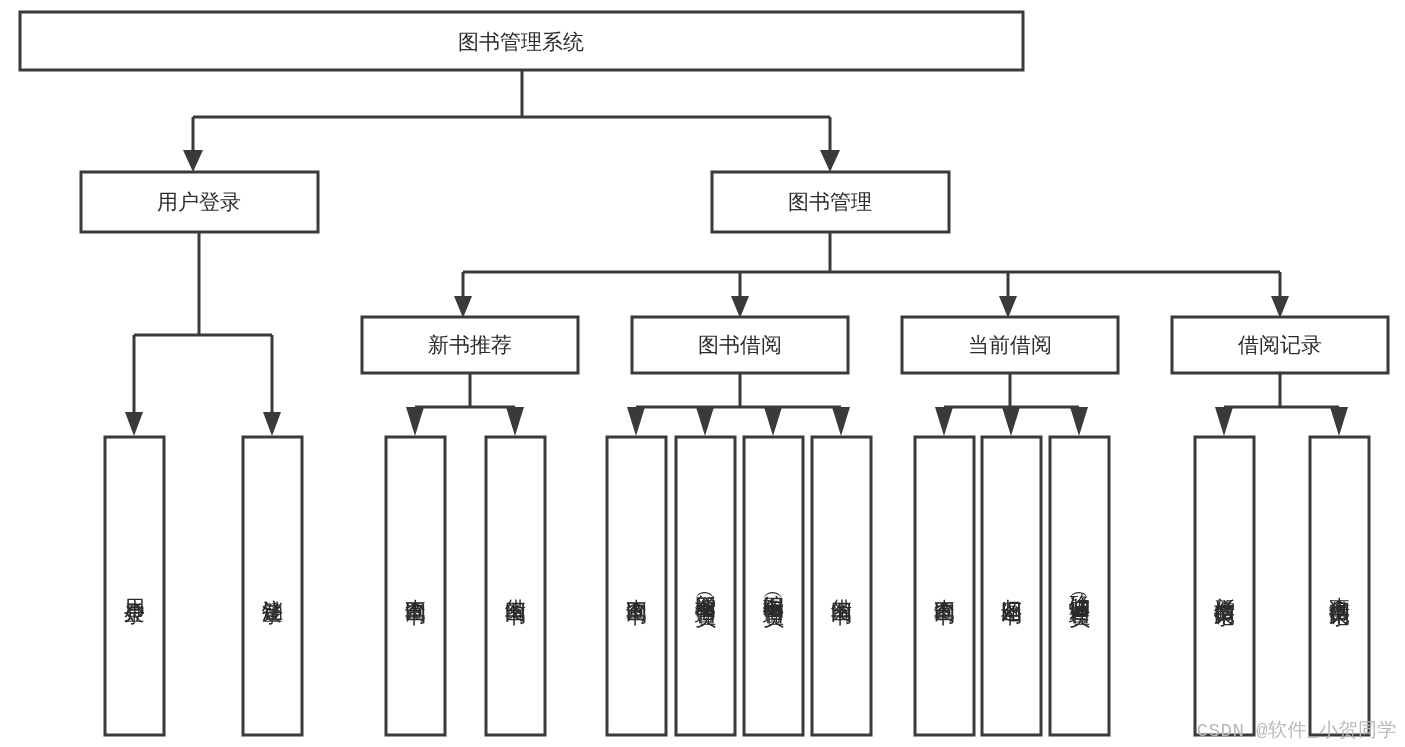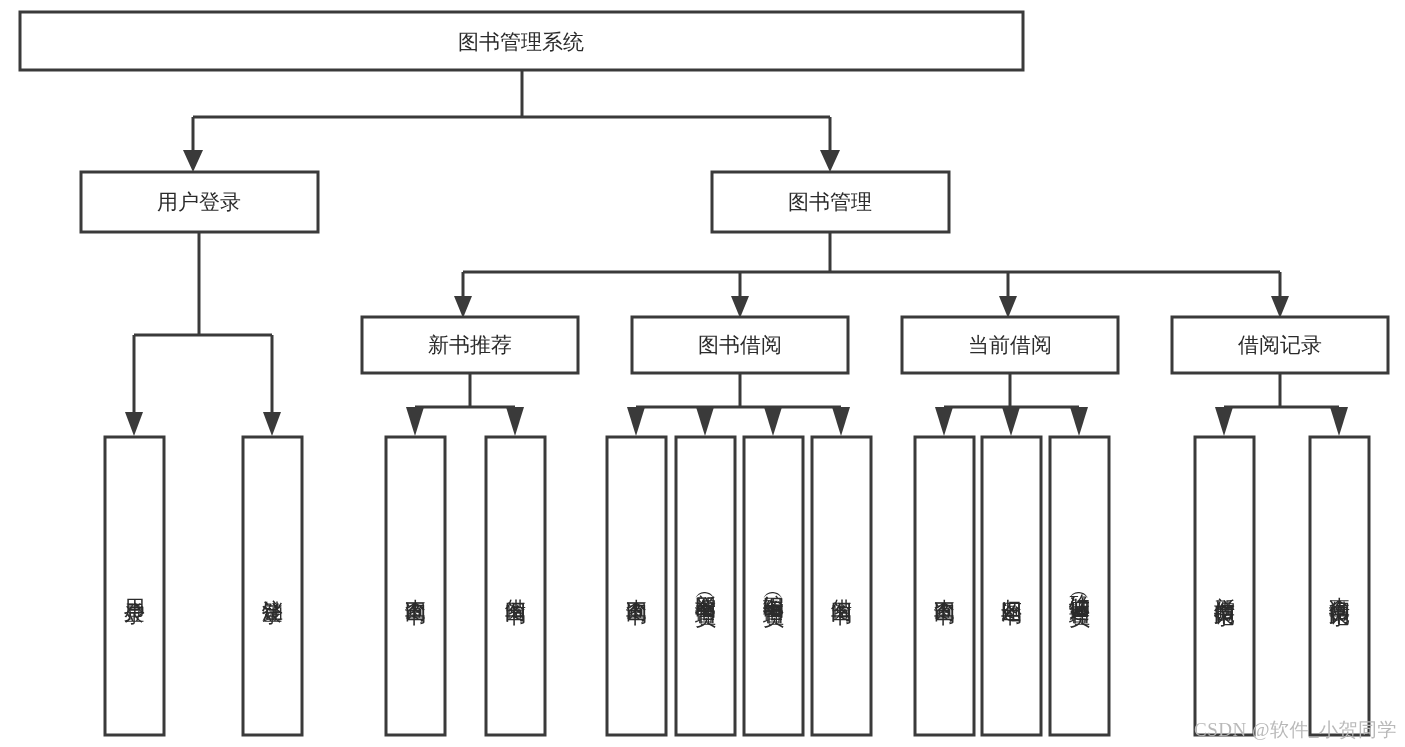--- a/index.html
+++ b/index.html
@@ -64,21 +64,21 @@
   }
   .vlabel-text {
     writing-mode: vertical-rl;
     text-orientation: upright;
     white-space: nowrap;
   }
   .watermark {
     position: absolute;
     right: 8px;
     bottom: 4px;
-    font-family: Liberation Serif, serif;
+    font-family: Liberation Mono, monospace;
     font-size: 19px;
     color: #b9b9b9;
     white-space: nowrap;
     letter-spacing: 0.5px;
     pointer-events: none;
     text-align: center;
   }
 </style>
 </head>
 <body>

